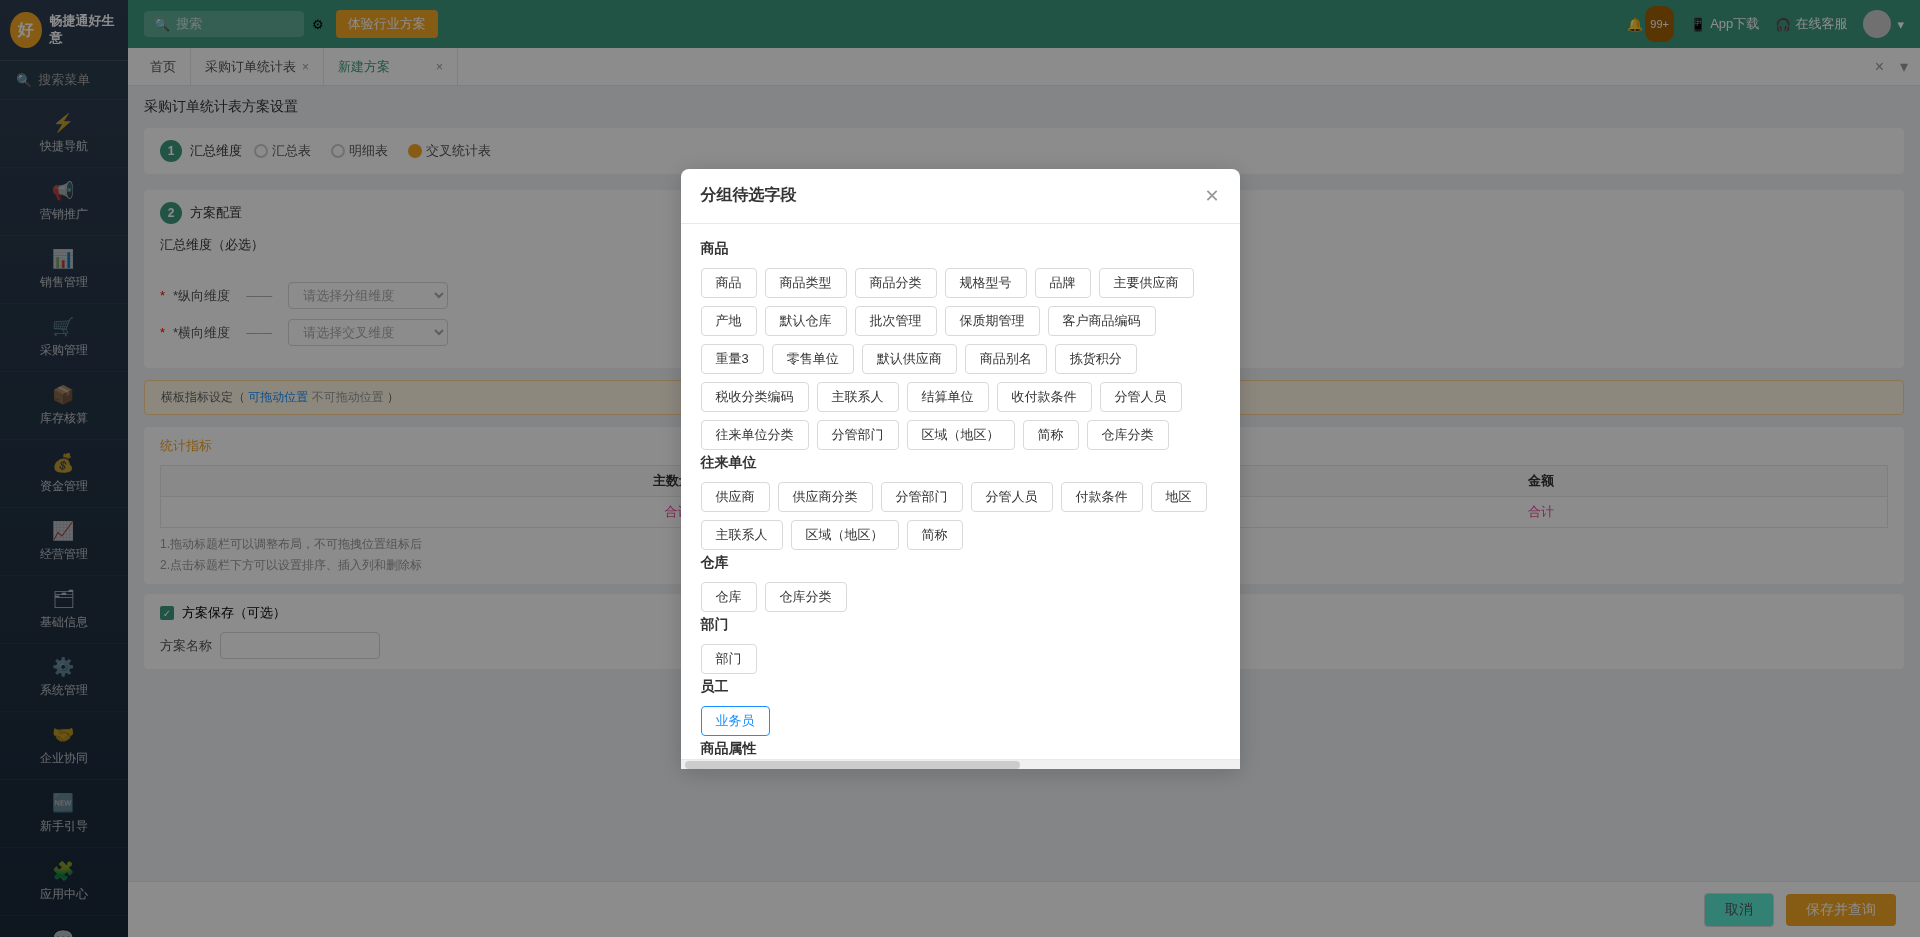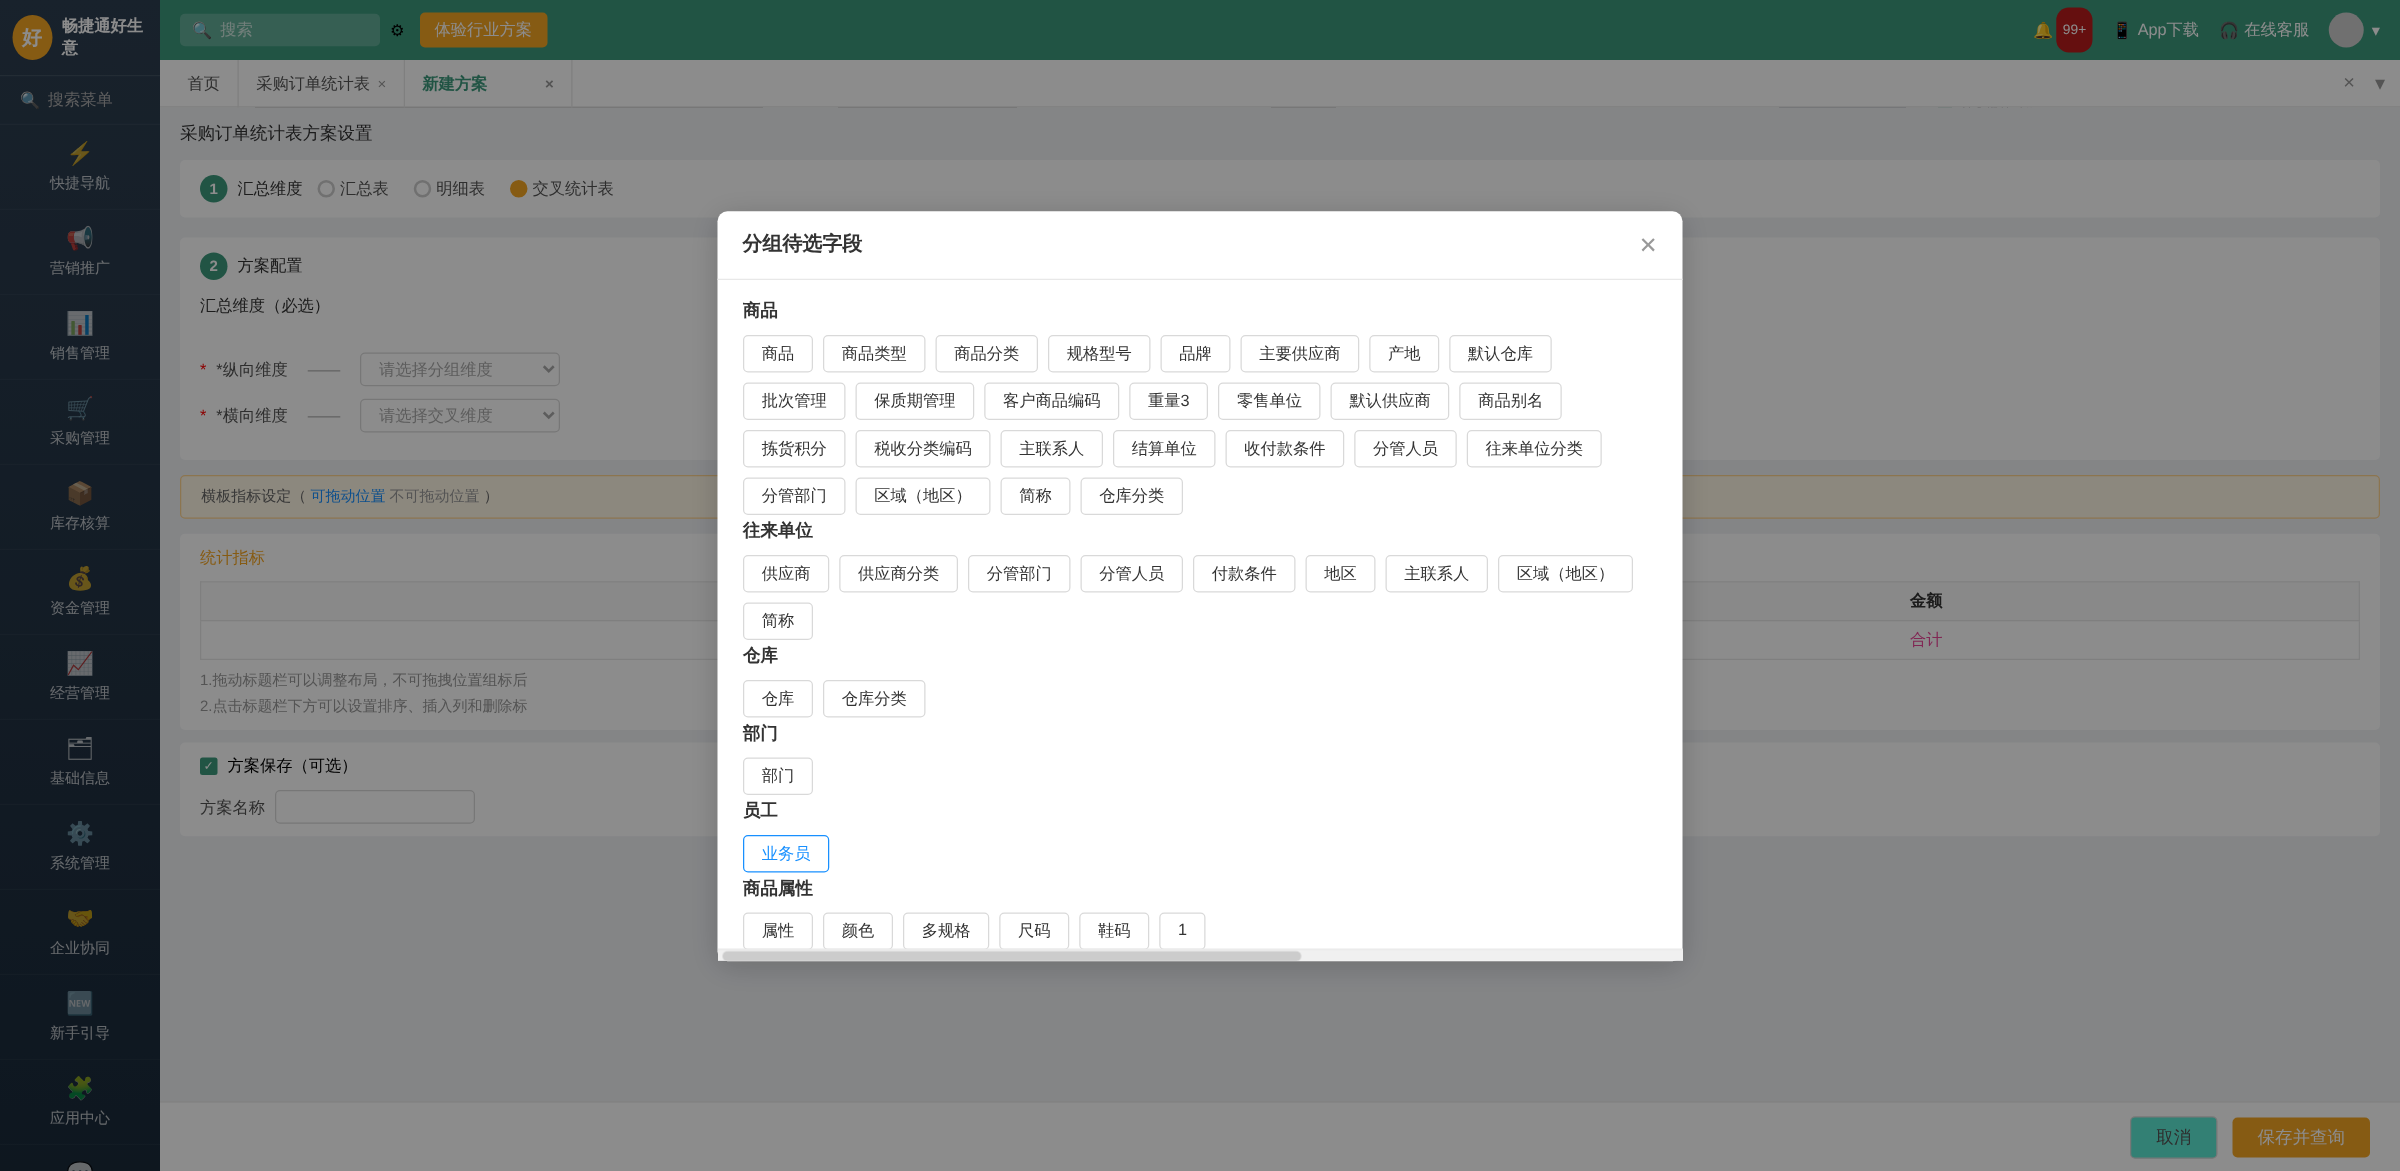--- a/index.html
+++ b/index.html
@@ -24,34 +24,34 @@
     .sidebar-item {
       display: flex; flex-direction: column; align-items: center; padding: 12px 8px; color: rgba(255,255,255,0.7); cursor: pointer; font-size: 12px; border-bottom: 1px solid rgba(255,255,255,0.04);
     }
     .sidebar-item .icon { font-size: 18px; margin-bottom: 4px; }
 
     
     .header {
       position: fixed; left: 128px; top: 0; right: 0; height: 48px; background: #3d9a7d; display: flex; align-items: center; z-index: 99; padding: 0 16px;
     }
     .header-right { margin-left: auto; display: flex; align-items: center; gap: 16px; color: white; font-size: 13px; }
-    .header-right .badge { background: #b91c1c; color: white; border-radius: 10px; font-size: 11px; padding: 12px 5px; margin-left: 2px; }
+    .header-right .badge { background: #a16207; color: white; border-radius: 10px; font-size: 11px; padding: 12px 5px; margin-left: 2px; }
     .header-search { display: flex; align-items: center; background: rgba(255,255,255,0.2); border-radius: 4px; padding: 4px 10px; color: white; min-width: 160px; }
     .header-btn { background: #f5a623; color: white; border: none; border-radius: 4px; padding: 5px 12px; cursor: pointer; font-size: 13px; }
     .header-user { display: flex; align-items: center; gap: 6px; color: white; cursor: pointer; }
     .header-user-avatar { width: 28px; height: 28px; background: #ccc; border-radius: 50%; }
 
     
     .tab-bar {
       position: fixed; left: 128px; top: 48px; right: 0; height: 38px; background: white; border-bottom: 1px solid #e8e8e8; display: flex; align-items: center; padding: 0 8px; z-index: 98;
     }
     .tab {
       display: flex; align-items: center; padding: 0 14px; height: 38px; cursor: pointer; font-size: 13px; color: #555; border-right: 1px solid #e8e8e8; white-space: nowrap;
     }
-    .tab.active { color: #3d9a7d; font-weight: 700; gap: 40px; }
+    .tab.active { color: #3d9a7d; font-weight: 400; gap: 40px; }
     .tab-close { margin-left: 6px; color: #999; font-size: 12px; cursor: pointer; }
     .tab-bar-close { margin-left: auto; display: flex; align-items: center; gap: 8px; }
     .tab-bar-btn { color: #999; font-size: 16px; cursor: pointer; padding: 0 4px; }
 
     
     .main {
       position: fixed; left: 128px; top: 86px; right: 0; bottom: 0; background: #f0f2f5; overflow: hidden;
     }
     .main-inner { padding: 12px 16px; }
     .page-title { font-size: 14px; color: #333; margin-bottom: 12px; }
@@ -89,21 +89,21 @@
       position: fixed; left: 128px; bottom: 0; right: 0; height: 56px; background: white; border-top: 1px solid #e8e8e8; display: flex; align-items: center; justify-content: flex-end; padding: 0 24px; gap: 12px; z-index: 98;
     }
     .btn-cancel { border: 1px solid #d9d9d9; background: #5eead4; border-radius: 4px; padding: 7px 20px; cursor: pointer; font-size: 14px; color: #555; }
     .btn-save-confirm { background: #f5a623; color: white; border: none; border-radius: 4px; padding: 7px 20px; cursor: pointer; font-size: 14px; }
 
     
     .modal-overlay {
       position: fixed; left: 0; top: 0; right: 0; bottom: 0; background: rgba(0,0,0,0.45); z-index: 200; display: flex; align-items: center; justify-content: center;
     }
     .modal {
-      background: white; border-radius: 8px; width: 772px; max-height: 600px; display: flex; flex-direction: column; box-shadow: 0 4px 24px rgba(0,0,0,0.18);
+      background: white; border-radius: 8px; width: 559px; max-height: 600px; display: flex; flex-direction: column; box-shadow: 0 4px 24px rgba(0,0,0,0.18);
     }
     .modal-header {
       display: flex; align-items: center; justify-content: space-between; padding: 16px 20px; border-bottom: 1px solid #e8e8e8;
     }
     .modal-title { font-size: 16px; font-weight: 600; color: #333; }
     .modal-close { font-size: 18px; color: #999; cursor: pointer; }
     .modal-body {
       flex: 1; overflow-y: auto; padding: 16px 20px;
     }
     .modal-section-title { font-size: 14px; font-weight: 600; color: #333; margin-bottom: 10px; margin-top: 16px; }

